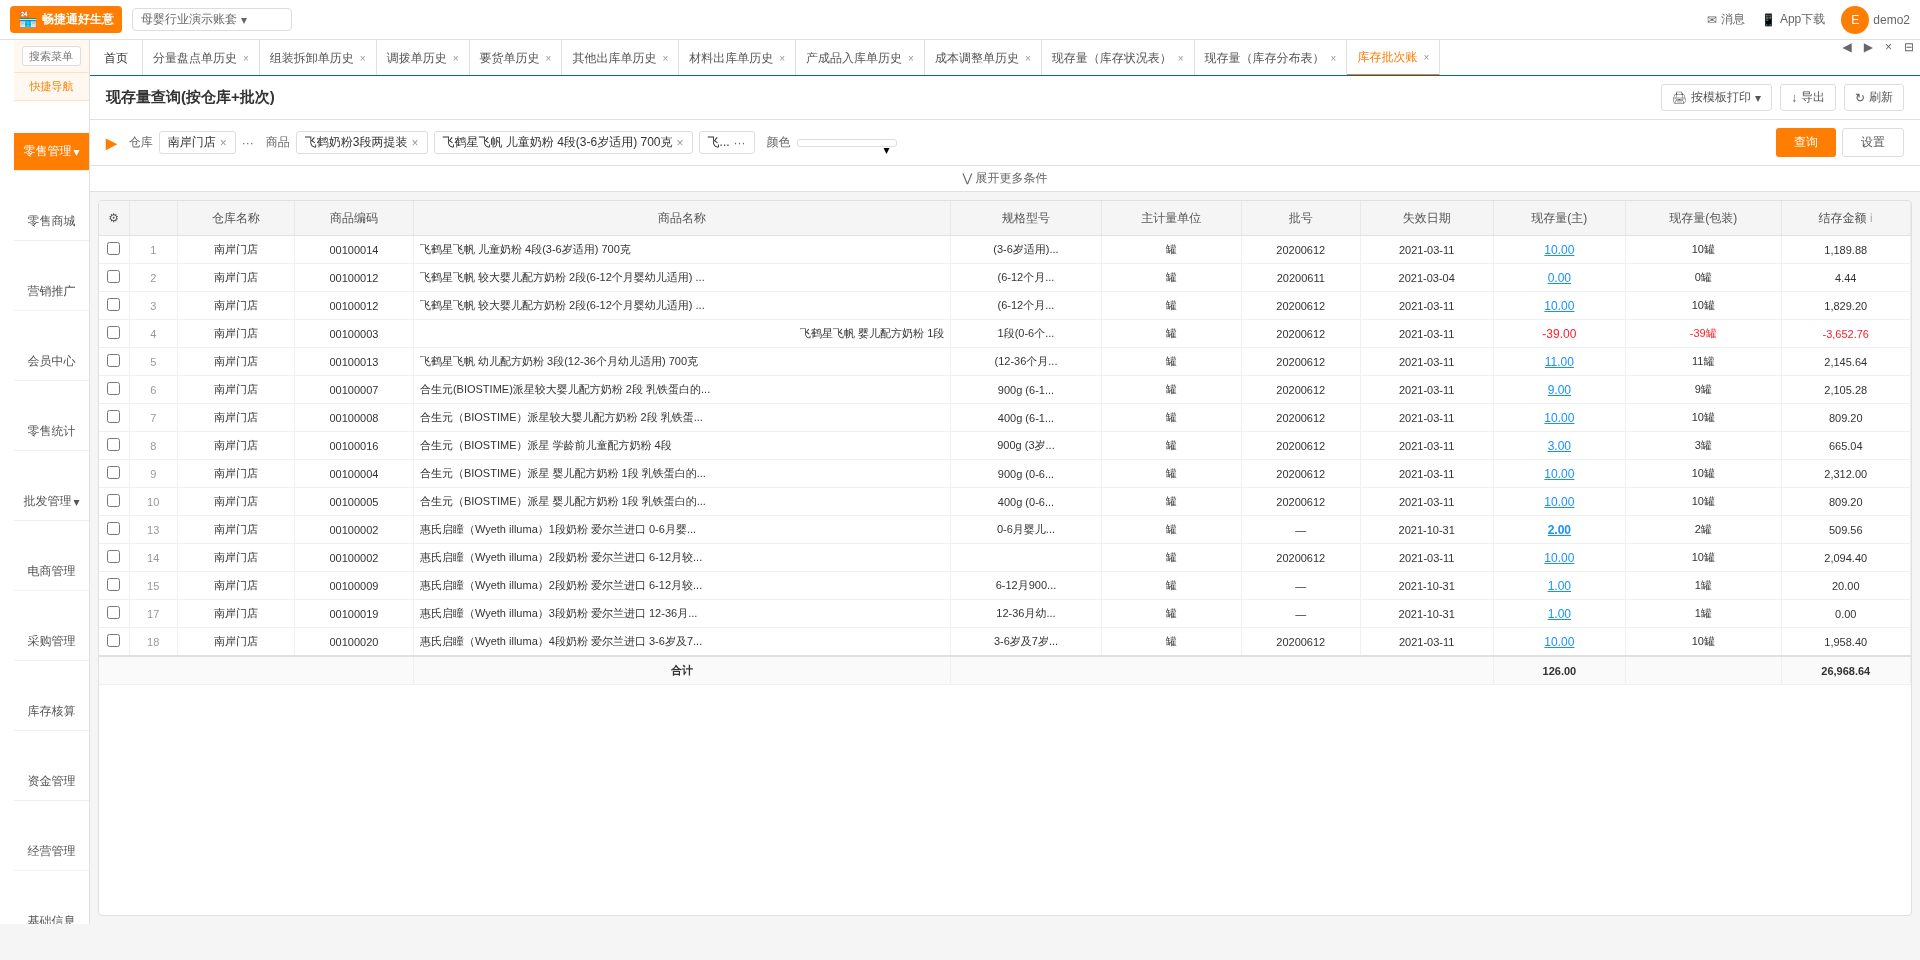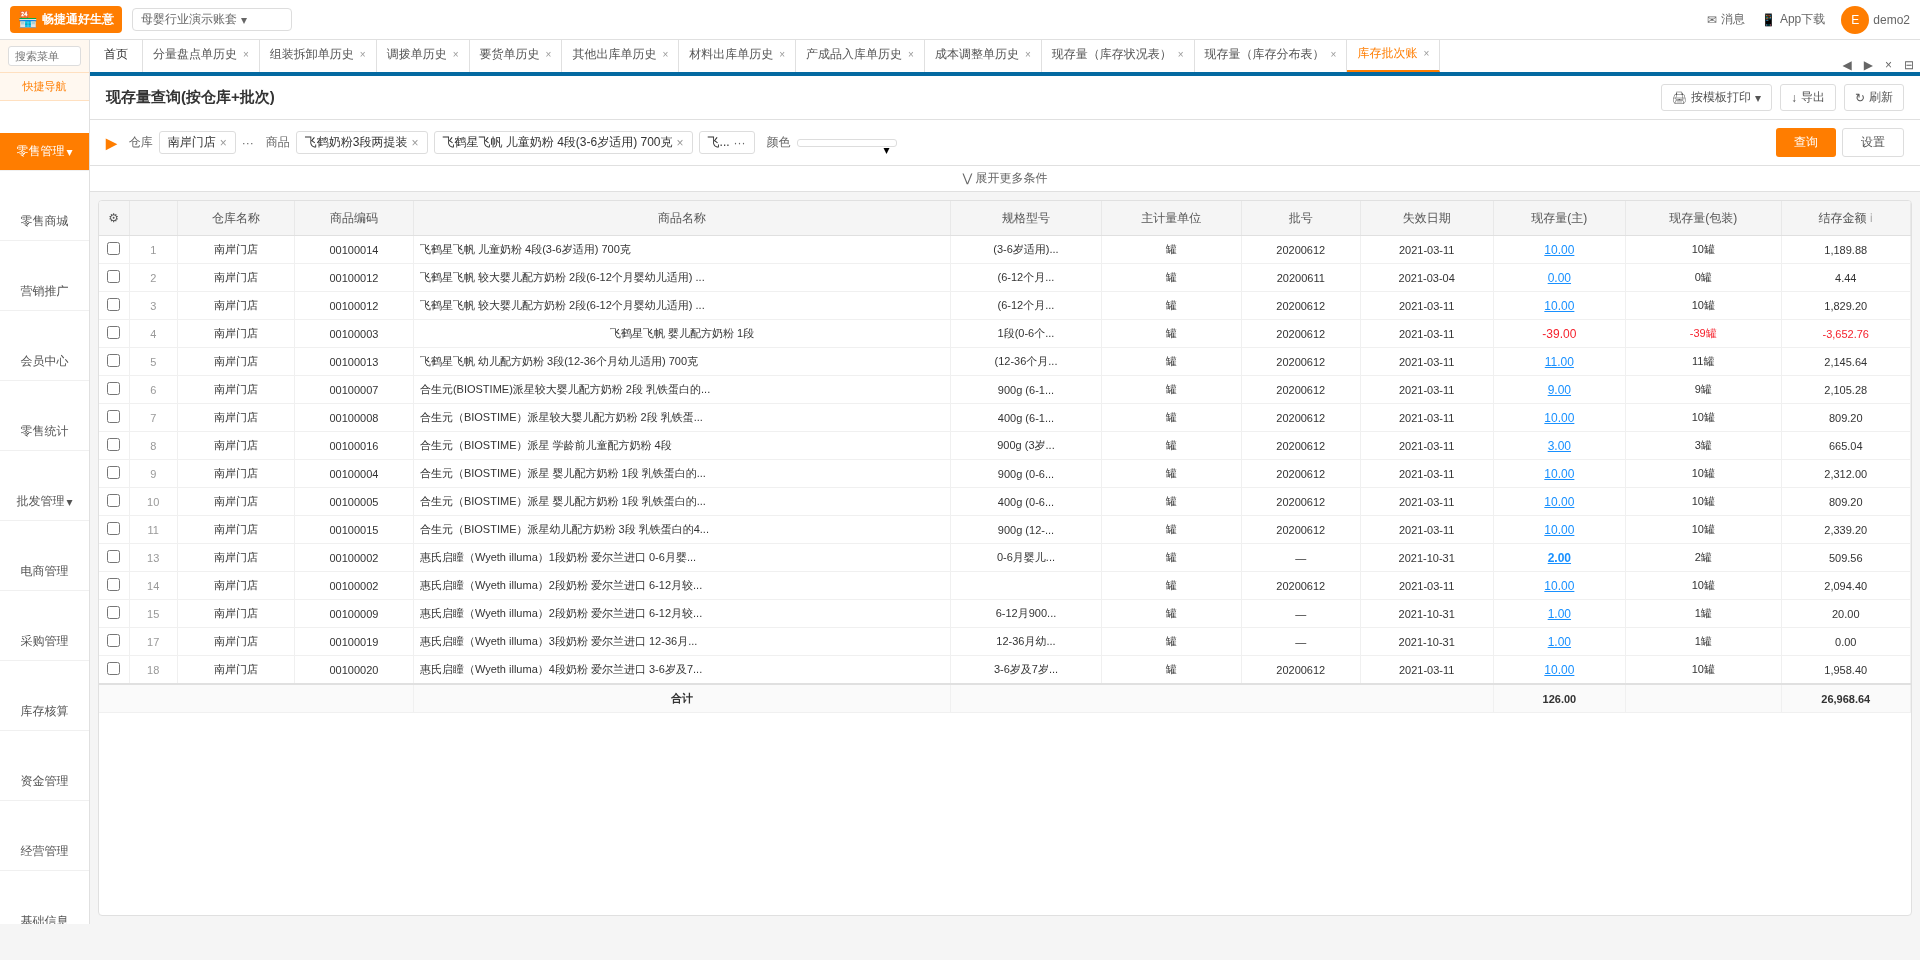--- a/index.html
+++ b/index.html
@@ -19,22 +19,22 @@
     .industry-select {
       display: flex; align-items: center; border: 1px solid #ddd; border-radius: 4px;
       padding: 2px 8px; color: #666; cursor: pointer; gap: 4px; min-width: 160px;
     }
     .top-right { margin-left: auto; display: flex; align-items: center; gap: 16px; color: #666; }
     .top-right-item { display: flex; align-items: center; gap: 4px; cursor: pointer; }
     .avatar { width: 28px; height: 28px; border-radius: 50%; background: #ff7d00; color: #fff; display: flex; align-items: center; justify-content: center; font-size: 12px; }
 
     
     .tab-bar {
-      background: #fff; border-bottom: 4px solid #0369a1;
-      display: flex; align-items: flex-end; overflow: hidden; height: 36px;
+      background: #fff; border-bottom: 1px solid #0369a1;
+      display: flex; align-items: flex-start; overflow: hidden; height: 36px;
     }
     .tab-home {
       padding: 0 14px; height: 36px; display: flex; align-items: center;
       color: #333; cursor: pointer; border-right: 1px solid #e0e0e0;
     }
     .tab-item {
       padding: 0 10px; height: 36px; display: flex; align-items: center; gap: 6px;
       color: #555; cursor: pointer; border-right: 1px solid #e0e0e0; white-space: nowrap;
       font-size: 11px;
     }
@@ -97,21 +97,21 @@
     thead tr { background: #f5f5f5; }
     th { padding: 8px 6px; text-align: center; color: #555; font-weight: normal; border-bottom: 1px solid #e0e0e0; border-right: 1px solid #e8e8e8; white-space: nowrap; font-size: 12px; }
     td { padding: 6px 6px; text-align: center; border-bottom: 1px solid #f0f0f0; border-right: 1px solid #f0f0f0; color: #333; font-size: 11px; }
     .row-num { color: #999; }
     .negative { color: #f5222d; }
     .footer-row td { background: #fafafa; font-weight: bold; border-top: 2px solid #e0e0e0; }
     .col-settings { width: 30px; }
     .info-icon { color: #aaa; cursor: pointer; }
 
     
-    .sidebar { overflow-y: auto; }
+    .sidebar { overflow-y: auto; padding-left: 14px; }
     ::-webkit-scrollbar { width: 6px; height: 6px; }
     ::-webkit-scrollbar-thumb { background: #ccc; border-radius: 3px; }
   </style>
 </head>
 <body>
 
 <div class="top-bar">
   <div class="logo">
     <span class="logo-icon">🏪</span>
     <span>畅捷通好生意</span>
@@ -378,21 +378,21 @@
     <td>2021-03-11</td>
     <td class=""><span style="text-decoration:underline;color:#1890ff;cursor:pointer;">10.00</span></td>
     <td class="">10罐</td>
     <td class="">1,829.20</td>
   </tr>
             <tr>
     <td><input type="checkbox" style=""></td>
     <td class="row-num">4</td>
     <td>南岸门店</td>
     <td>00100003</td>
-    <td style="text-align:center;max-width:280px;overflow:hidden;text-overflow:ellipsis;white-space:nowrap;" title="飞鹤星飞帆 婴儿配方奶粉 1段">飞鹤星飞帆 婴儿配方奶粉 1段</td>
+    <td style="text-align:right;max-width:280px;overflow:hidden;text-overflow:ellipsis;white-space:nowrap;" title="飞鹤星飞帆 婴儿配方奶粉 1段">飞鹤星飞帆 婴儿配方奶粉 1段</td>
     <td>1段(0-6个...</td>
     <td>罐</td>
     <td>20200612</td>
     <td>2021-03-11</td>
     <td class="negative"><span style="">-39.00</span></td>
     <td class="negative">-39罐</td>
     <td class="negative">-3,652.76</td>
   </tr>
             <tr>
     <td><input type="checkbox" style=""></td>
@@ -470,34 +470,20 @@
     <td>南岸门店</td>
     <td>00100005</td>
     <td style="text-align:left;max-width:280px;overflow:hidden;text-overflow:ellipsis;white-space:nowrap;" title="合生元（BIOSTIME）派星 婴儿配方奶粉 1段 乳铁蛋白的...">合生元（BIOSTIME）派星 婴儿配方奶粉 1段 乳铁蛋白的...</td>
     <td>400g (0-6...</td>
     <td>罐</td>
     <td>20200612</td>
     <td>2021-03-11</td>
     <td class=""><span style="text-decoration:underline;color:#1890ff;cursor:pointer;">10.00</span></td>
     <td class="">10罐</td>
     <td class="">809.20</td>
-  </tr>
-            <tr>
-    <td><input type="checkbox" style=""></td>
-    <td class="row-num">11</td>
-    <td>南岸门店</td>
-    <td>00100015</td>
-    <td style="text-align:left;max-width:280px;overflow:hidden;text-overflow:ellipsis;white-space:nowrap;" title="合生元（BIOSTIME）派星幼儿配方奶粉 3段 乳铁蛋白的4...">合生元（BIOSTIME）派星幼儿配方奶粉 3段 乳铁蛋白的4...</td>
-    <td>900g (12-...</td>
-    <td>罐</td>
-    <td>20200612</td>
-    <td>2021-03-11</td>
-    <td class=""><span style="text-decoration:underline;color:#1890ff;cursor:pointer;">10.00</span></td>
-    <td class="">10罐</td>
-    <td class="">2,339.20</td>
   </tr>
             <tr>
     <td><input type="checkbox" style=""></td>
     <td class="row-num">13</td>
     <td>南岸门店</td>
     <td>00100002</td>
     <td style="text-align:left;max-width:280px;overflow:hidden;text-overflow:ellipsis;white-space:nowrap;" title="惠氏启瞳（Wyeth illuma）1段奶粉 爱尔兰进口 0-6月婴...">惠氏启瞳（Wyeth illuma）1段奶粉 爱尔兰进口 0-6月婴...</td>
     <td>0-6月婴儿...</td>
     <td>罐</td>
     <td>—</td>

